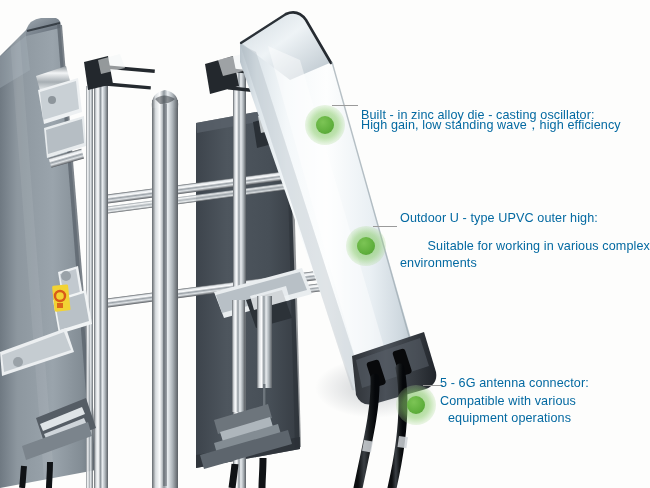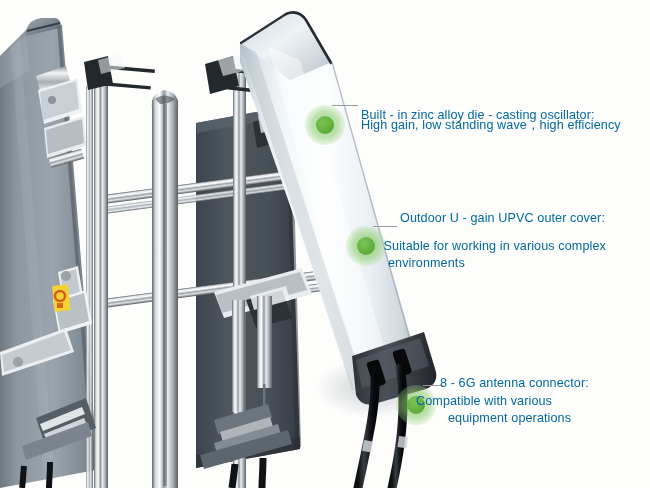--- a/index.html
+++ b/index.html
@@ -310,29 +310,29 @@
     <div class="ctext" style="left:361px; top:107px;">Built - in zinc alloy die - casting oscillator:</div>
     <div class="ctext" style="left:361px; top:117px;">High gain, low standing wave，high efficiency</div>
   </div>
 
   <div class="callout">
     <div class="dot-wrap" style="left:346px; top:226px;">
       <div class="dot-halo"></div>
       <div class="dot-core"></div>
     </div>
     <div class="leader" style="left:373px; top:226px; width:24px;"></div>
-    <div class="ctext" style="left:400px; top:210px;">Outdoor U - gain UPVC outer cover:</div>
-    <div class="ctext" style="left:380px; top:237.5px;"> Suitable for working in various complex</div>
-    <div class="ctext" style="left:388px; top:255px;">environments</div>
+    <div class="ctext" style="left:400px; top:210px;">Outdoor U - type UPVC outer high:</div>
+    <div class="ctext" style="left:424px; top:237.5px;"> Suitable for working in various complex</div>
+    <div class="ctext" style="left:400px; top:255px;">environments</div>
   </div>
 
   <div class="callout">
     <div class="dot-wrap" style="left:396px; top:385px;">
       <div class="dot-halo"></div>
       <div class="dot-core"></div>
     </div>
     <div class="leader" style="left:423px; top:385px; width:20px;"></div>
-    <div class="ctext" style="left:440px; top:375px;">8 - 6G antenna connector:</div>
-    <div class="ctext" style="left:416px; top:392.5px;">Compatible with various</div>
+    <div class="ctext" style="left:440px; top:375px;">5 - 6G antenna connector:</div>
+    <div class="ctext" style="left:440px; top:392.5px;">Compatible with various</div>
     <div class="ctext" style="left:448px; top:410px;">equipment operations</div>
   </div>
 
 </div>
 
 </body></html>

